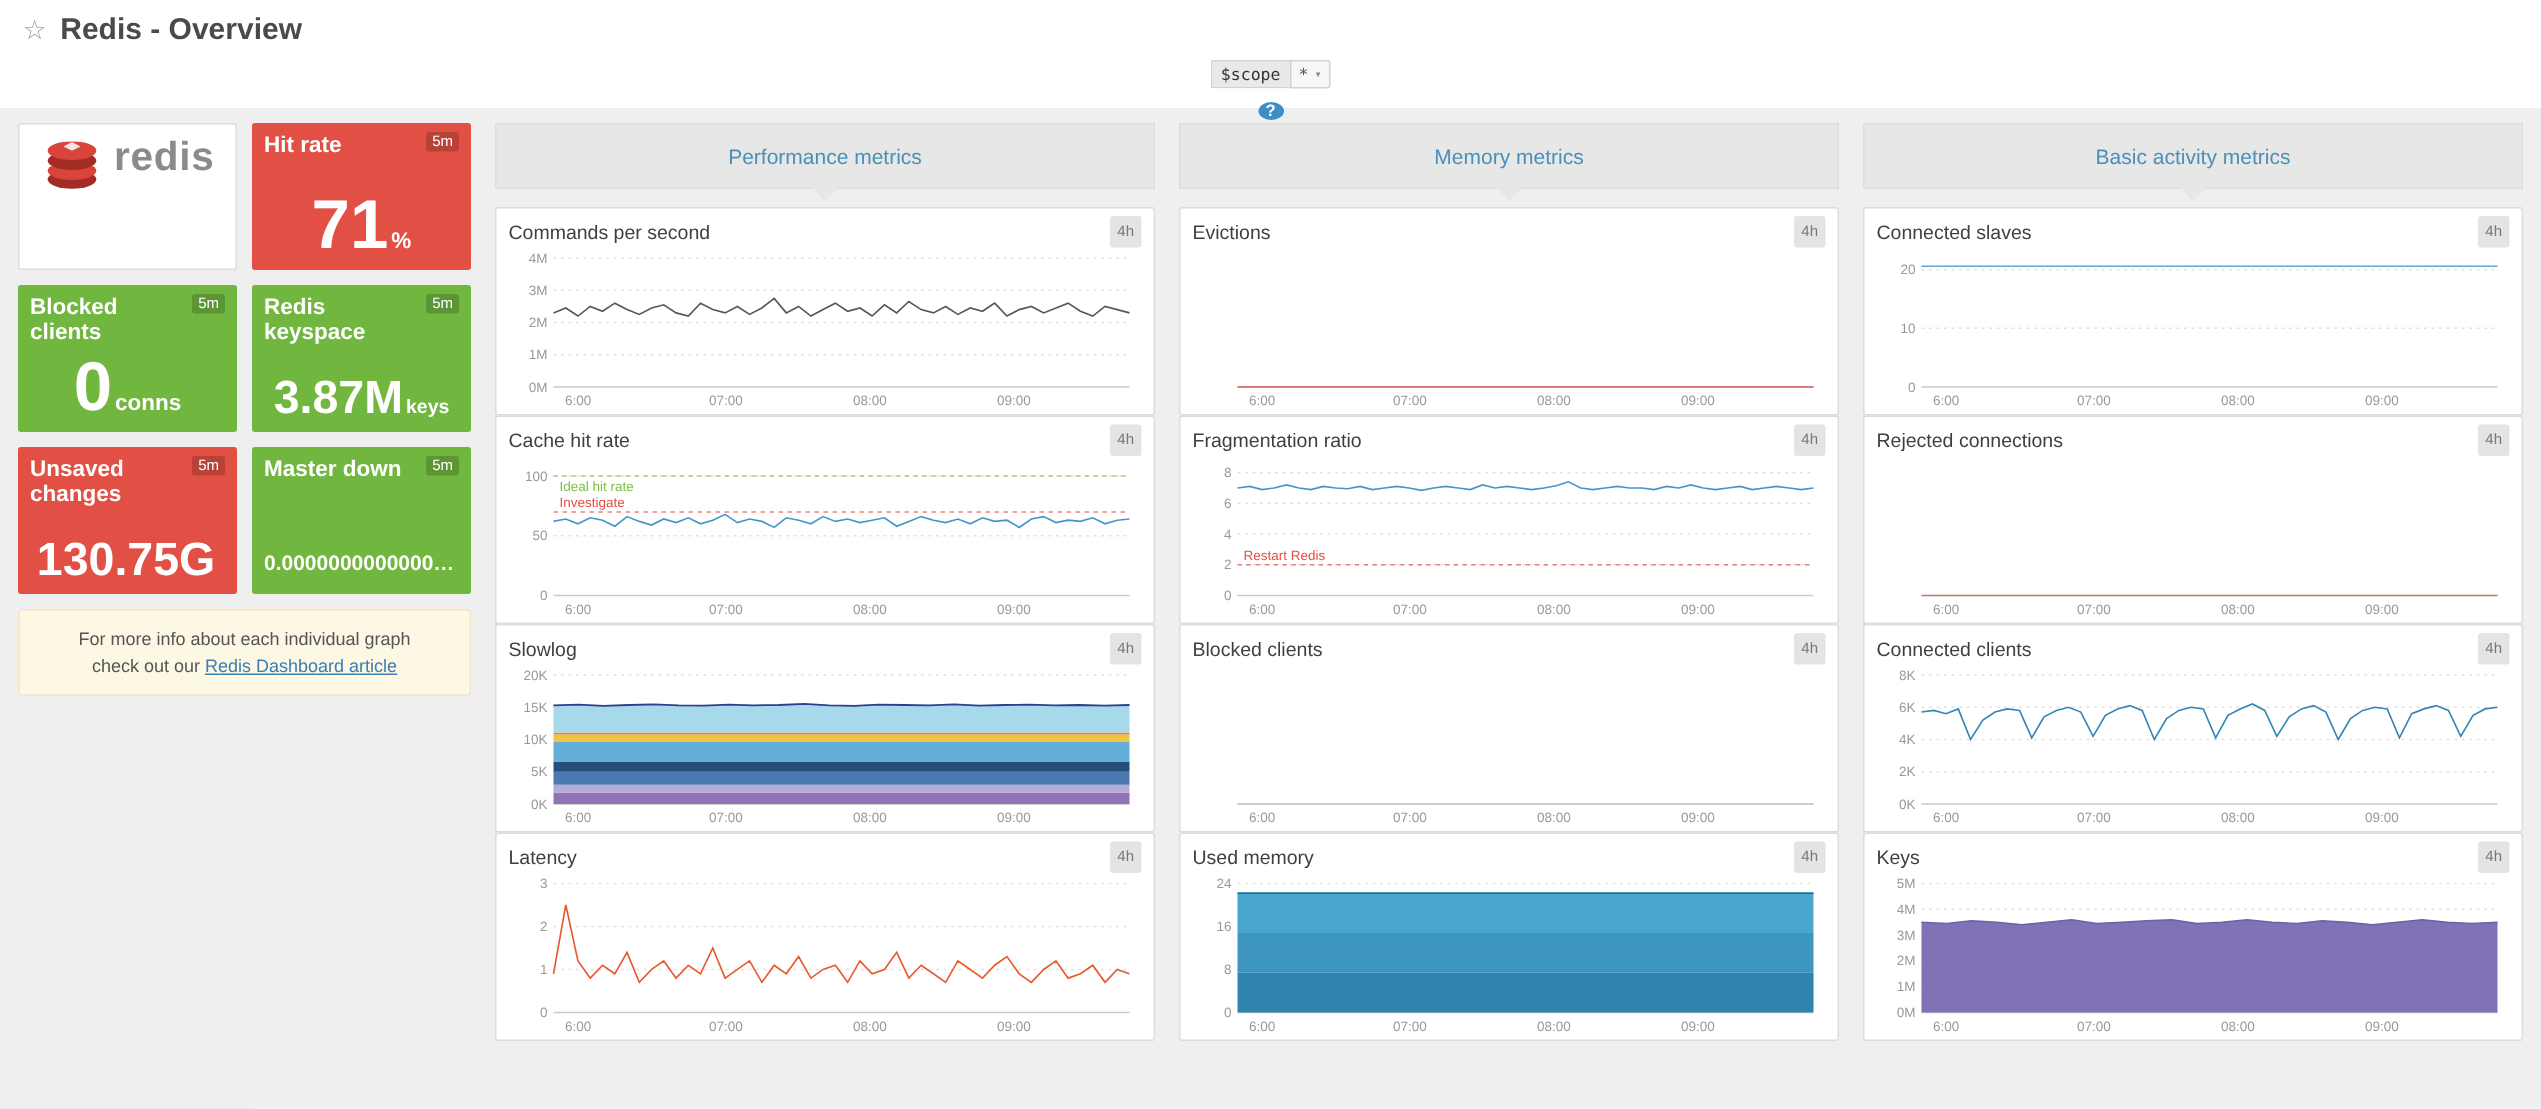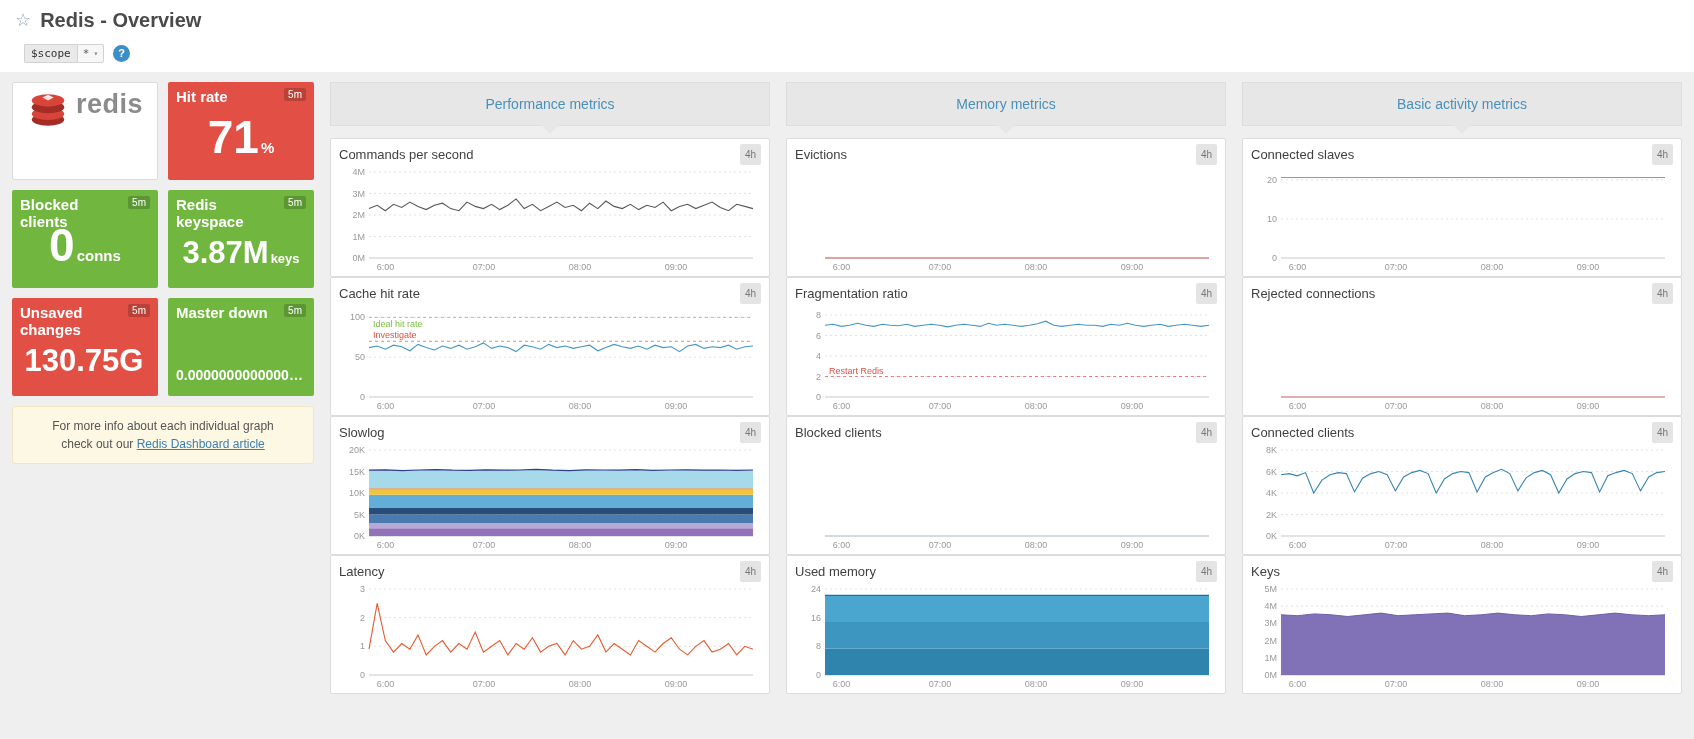--- a/index.html
+++ b/index.html
@@ -6,39 +6,39 @@
   html,body { margin:0; padding:0; }
   body {
     width:1694px; height:739px; overflow:hidden;
     font-family:"Liberation Sans", sans-serif;
     background:#ffffff; color:#444;
   }
   
   .titlebar { height:40px; display:flex; align-items:center; gap:9px; padding:0 15px; background:#fff; }
   .star { font-size:18px; color:#8fa6bd; cursor:pointer; }
   .page-title { font-size:20px; font-weight:700; color:#4a4a4a; }
-  .toolbar { height:32px; display:flex; align-items:center; gap:9px; padding:0 24px 6px; background:#fff; }
+  .toolbar { height:32px; display:flex; align-items:center; gap:9px; padding:0 24px 6px; background:#fff;flex-direction:column; }
   .scope { display:flex; align-items:stretch; font-family:"DejaVu Sans Mono", monospace; font-size:11px; }
   .scope-label { background:#e9e9e9; border:1px solid #d2d2d2; border-right:none; padding:2px 6px; color:#333; border-radius:2px 0 0 2px; }
   .scope-select { background:#f7f7f7; border:1px solid #d2d2d2; padding:2px 5px; color:#555; border-radius:0 2px 2px 0; display:flex; gap:4px; align-items:center; cursor:pointer; }
   .scope-select .caret { font-size:8px; color:#888; }
   .help { width:17px; height:17px; border-radius:50%; background:#3b8ec6; color:#fff; font-size:11px; font-weight:bold; display:flex; align-items:center; justify-content:center; cursor:pointer; }
   
   .dashboard { background:#efefef; height:667px; padding:10px 12px; display:flex; gap:16px; align-items:flex-start; }
   
   .sidebar { width:302px; flex:0 0 auto; display:flex; flex-direction:column; gap:10px; }
   .tile-grid { display:grid; grid-template-columns:1fr 1fr; gap:10px; }
   .tile { height:98px; border-radius:2px; position:relative; padding:6px 8px; color:#fff; overflow:hidden; }
   .tile.red { background:#e25045; }
   .tile.green { background:#71b63f; }
   .tile.white { background:#fff; border:1px solid #dcdcdc; }
   .tile-top { display:flex; justify-content:space-between; align-items:flex-start; }
   .tile-label { font-size:15px; font-weight:bold; }
   .tile-badge { font-size:10px; background:rgba(0,0,0,0.18); padding:1px 4px; border-radius:2px; }
-  .tile-value { position:absolute; left:8px; right:8px; bottom:20px; text-align:center; font-weight:bold; line-height:1; }
+  .tile-value { position:absolute; left:8px; right:8px; bottom:8px; text-align:center; font-weight:bold; line-height:1; }
   .tile .unit { font-size:13px; font-weight:bold; margin-left:2px; }
   .v-xl .value { font-size:46px; }
   .v-xl .unit { font-size:15px; }
   .v-lg .value { font-size:31px; }
   .v-sm .tile-value { font-size:14px; text-align:left; white-space:nowrap; overflow:hidden; text-overflow:ellipsis; bottom:14px; }
   .logo-tile { display:flex; align-items:flex-start; justify-content:center; gap:7px; }
   .logo-text { font-size:27px; font-weight:bold; color:#8b8b8b; letter-spacing:0.5px; }
   .note { background:#fcf8e3; border:1px solid #efe7c3; border-radius:3px; padding:10px 8px; font-size:12px; color:#555; text-align:center; line-height:1.5; }
   .note a, .note .link { color:#3b7eb5; text-decoration:underline; cursor:pointer; }
   

